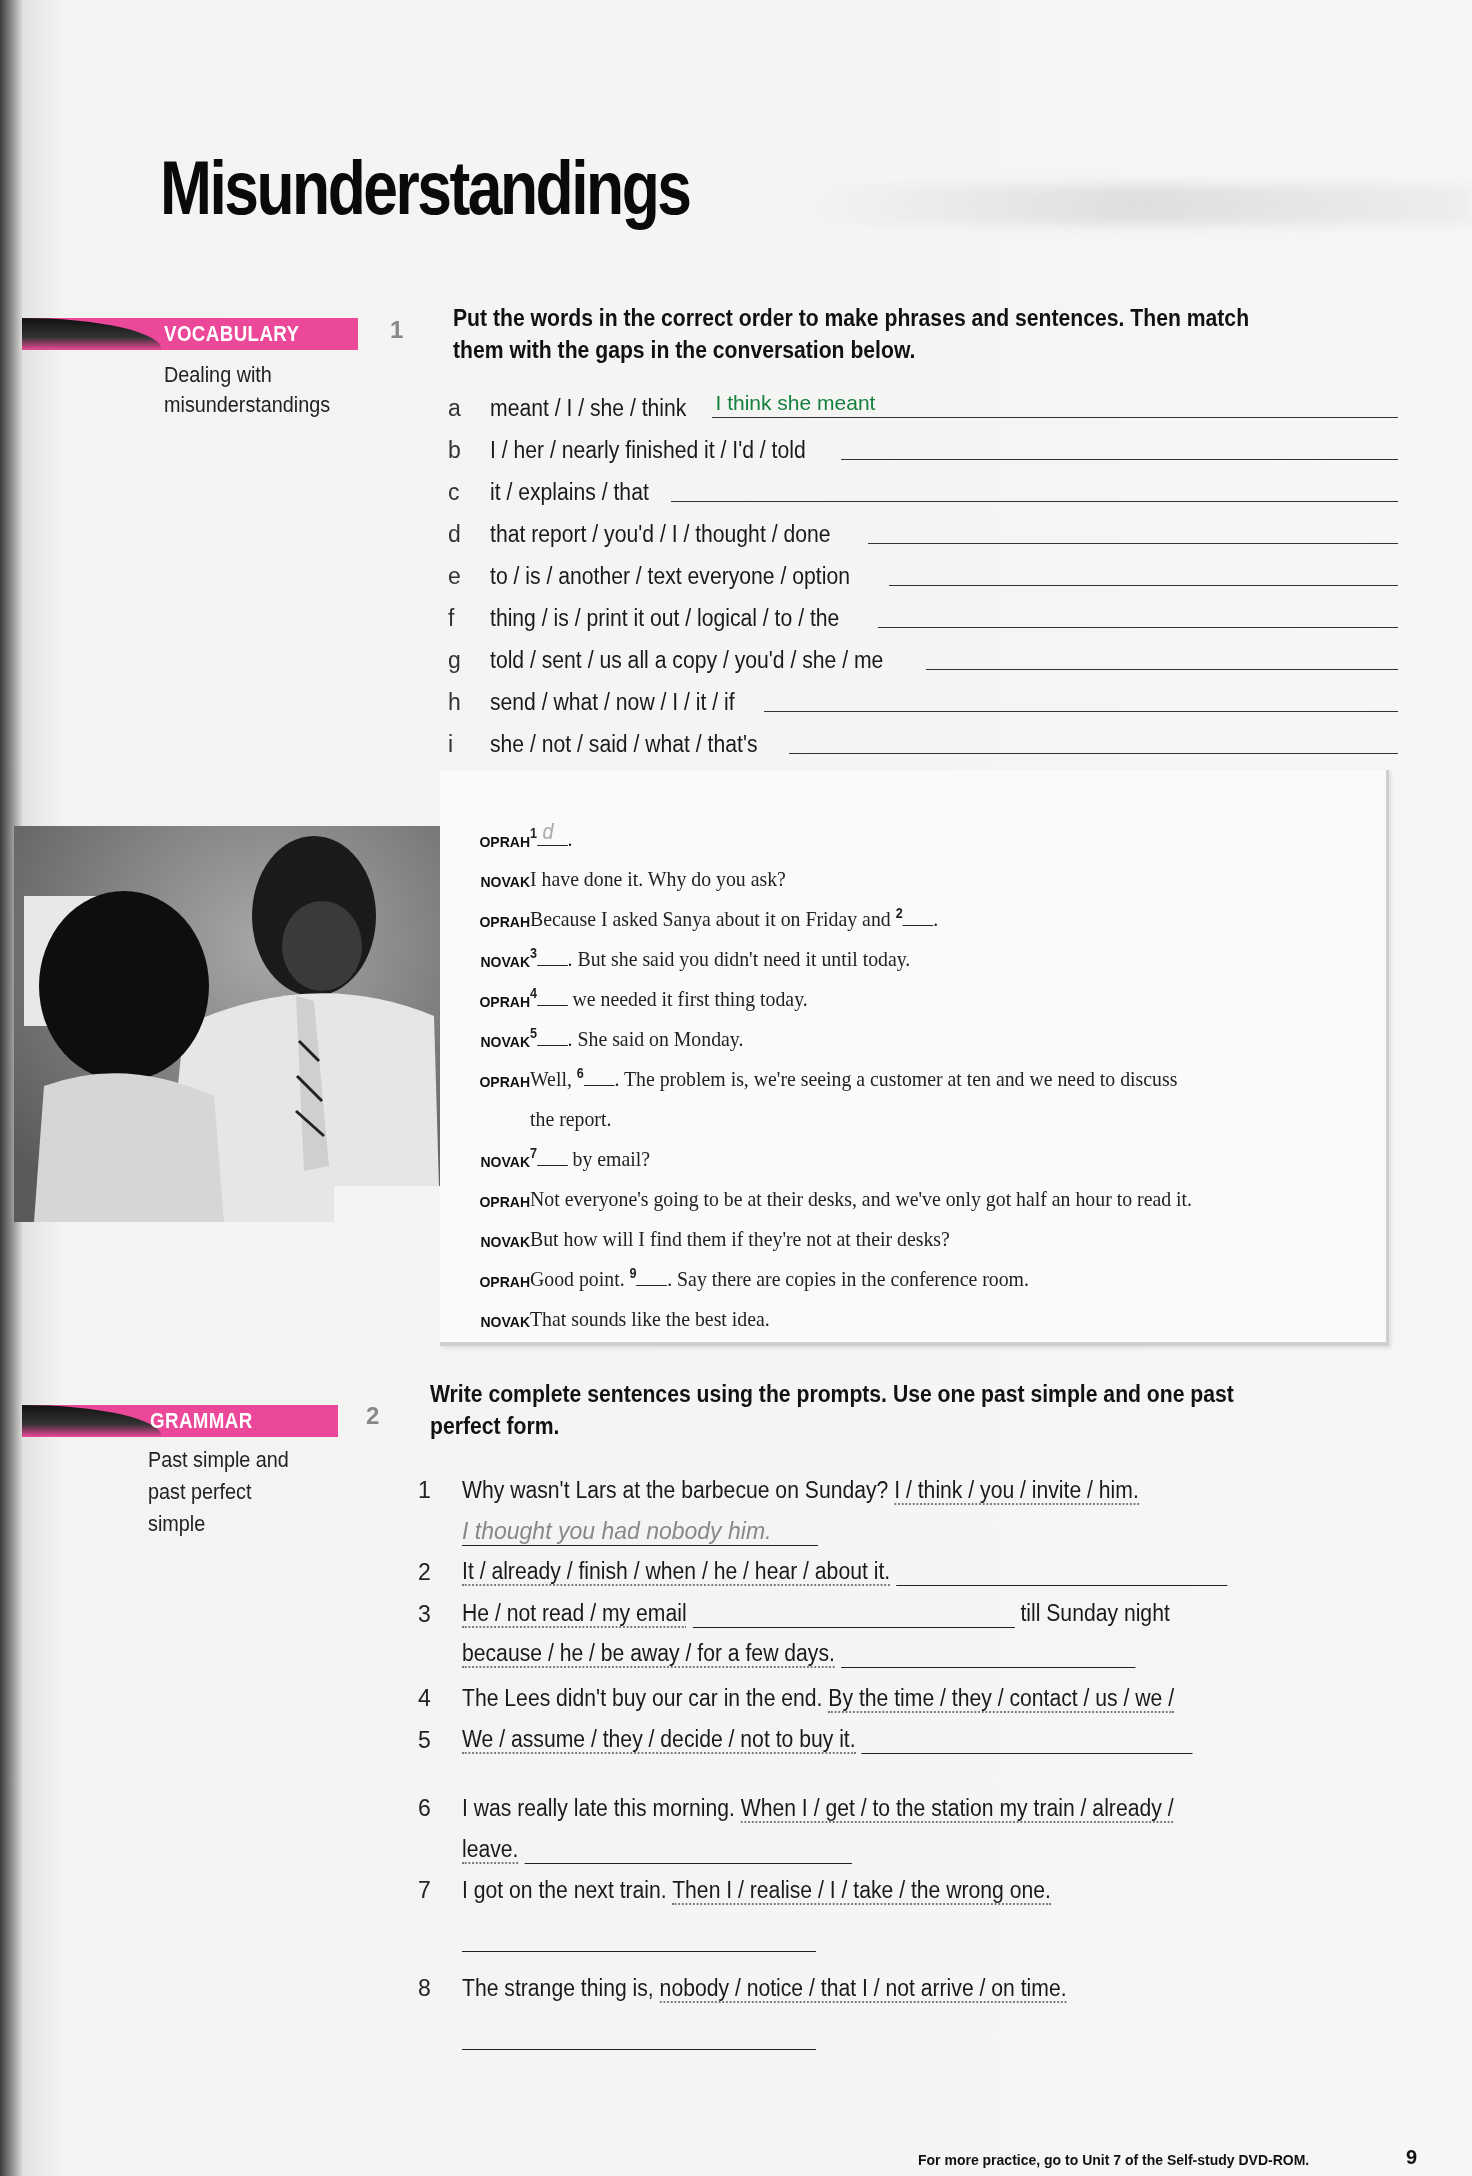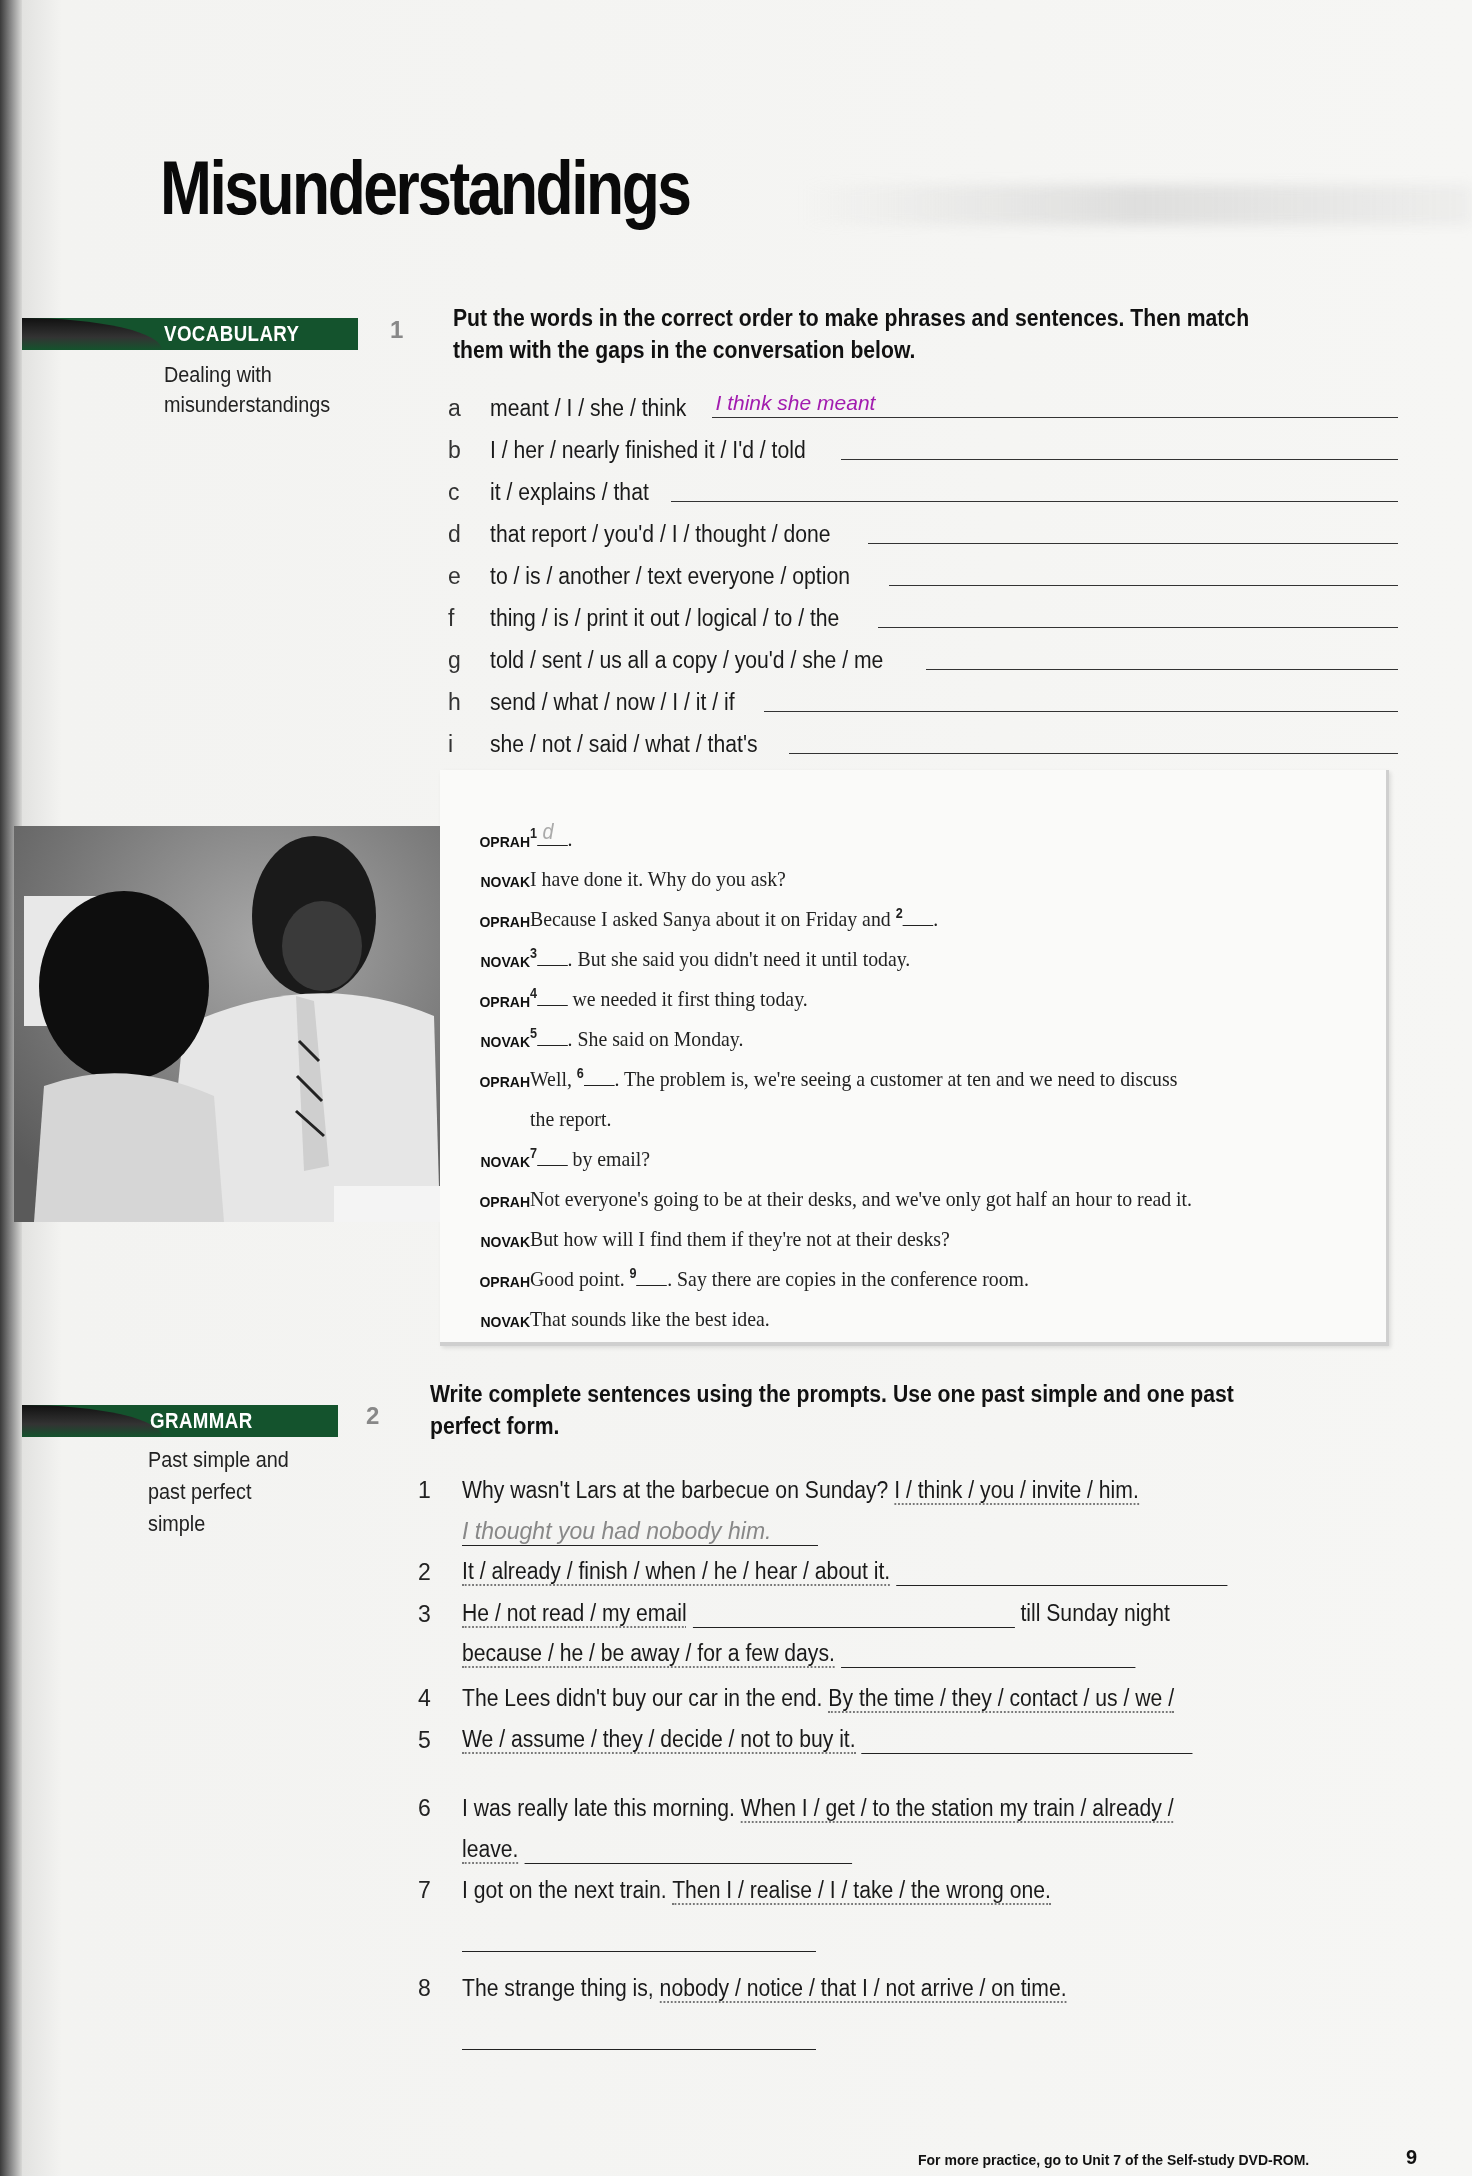--- a/index.html
+++ b/index.html
@@ -26,21 +26,21 @@
   }
   .title-smudge {
     position: absolute; left: 800px; top: 185px; width: 672px; height: 40px;
     background: linear-gradient(to right, rgba(200,200,200,0.0), rgba(200,200,200,0.5), rgba(220,220,220,0.3));
     filter: blur(6px);
   }
 
   
   .tab {
     position: absolute; left: 22px; height: 32px;
-    background: #14532d;
+    background: #ec4899;
     color: #fff; font-weight: bold; font-size: 22px;
     display: flex; align-items: center;
   }
   .tab .curve {
     position: absolute; left: 0; top: 0; height: 100%; width: 140px;
     background: linear-gradient(to bottom, #111 0, #333 60%, transparent 100%);
     border-top-right-radius: 100% 100%;
   }
   .tab .label {
     position: absolute; transform: scaleX(0.85); transform-origin: left center;
@@ -68,21 +68,21 @@
   .v-item {
     position: relative; height: 42px; display: flex; align-items: flex-end;
     font-size: 23px; color: #1a1a1a;
   }
   .v-item .letter { width 0; display: inline-block; width: 42px; color: #333; }
   .v-item .prompt { white-space: nowrap; transform: scaleX(0.92); transform-origin: left bottom; }
   .v-item .line {
     flex: 1; border-bottom: 1.5px solid #333; margin-left: 8px; height: 26px; position: relative; margin-bottom: 4px;
   }
   .v-item .answer {
-    position: absolute; left: 4px; bottom: 2px; font-style: italic; color: #a21caf; font-size: 21px;
+    position: absolute; left: 4px; bottom: 2px; color: #15803d; font-size: 21px;
   }
 
   
   .dialogue-box {
     position: absolute; left: 440px; top: 770px; width: 946px; height: 572px;
     background: #fafaf9;
     border-right: 3px solid #cfcfcf; border-bottom: 4px solid #cfcfcf;
     box-shadow: 2px 2px 4px rgba(0,0,0,0.1);
   }
   .photo {

